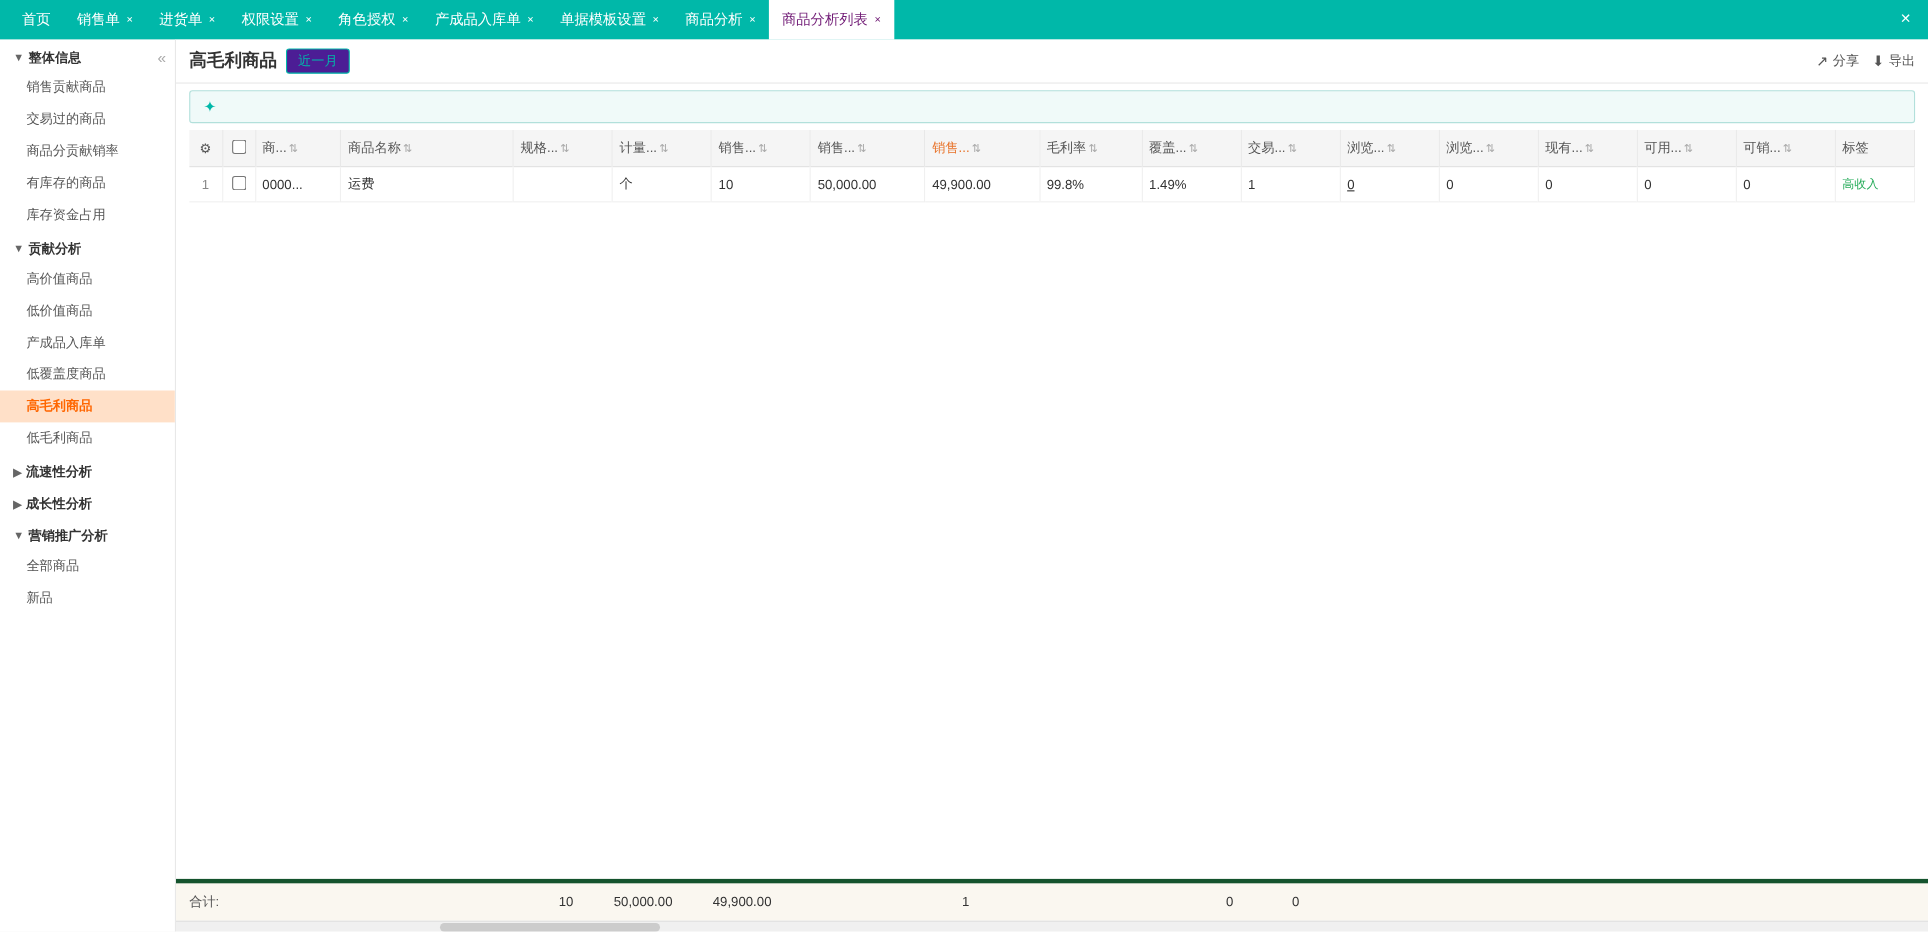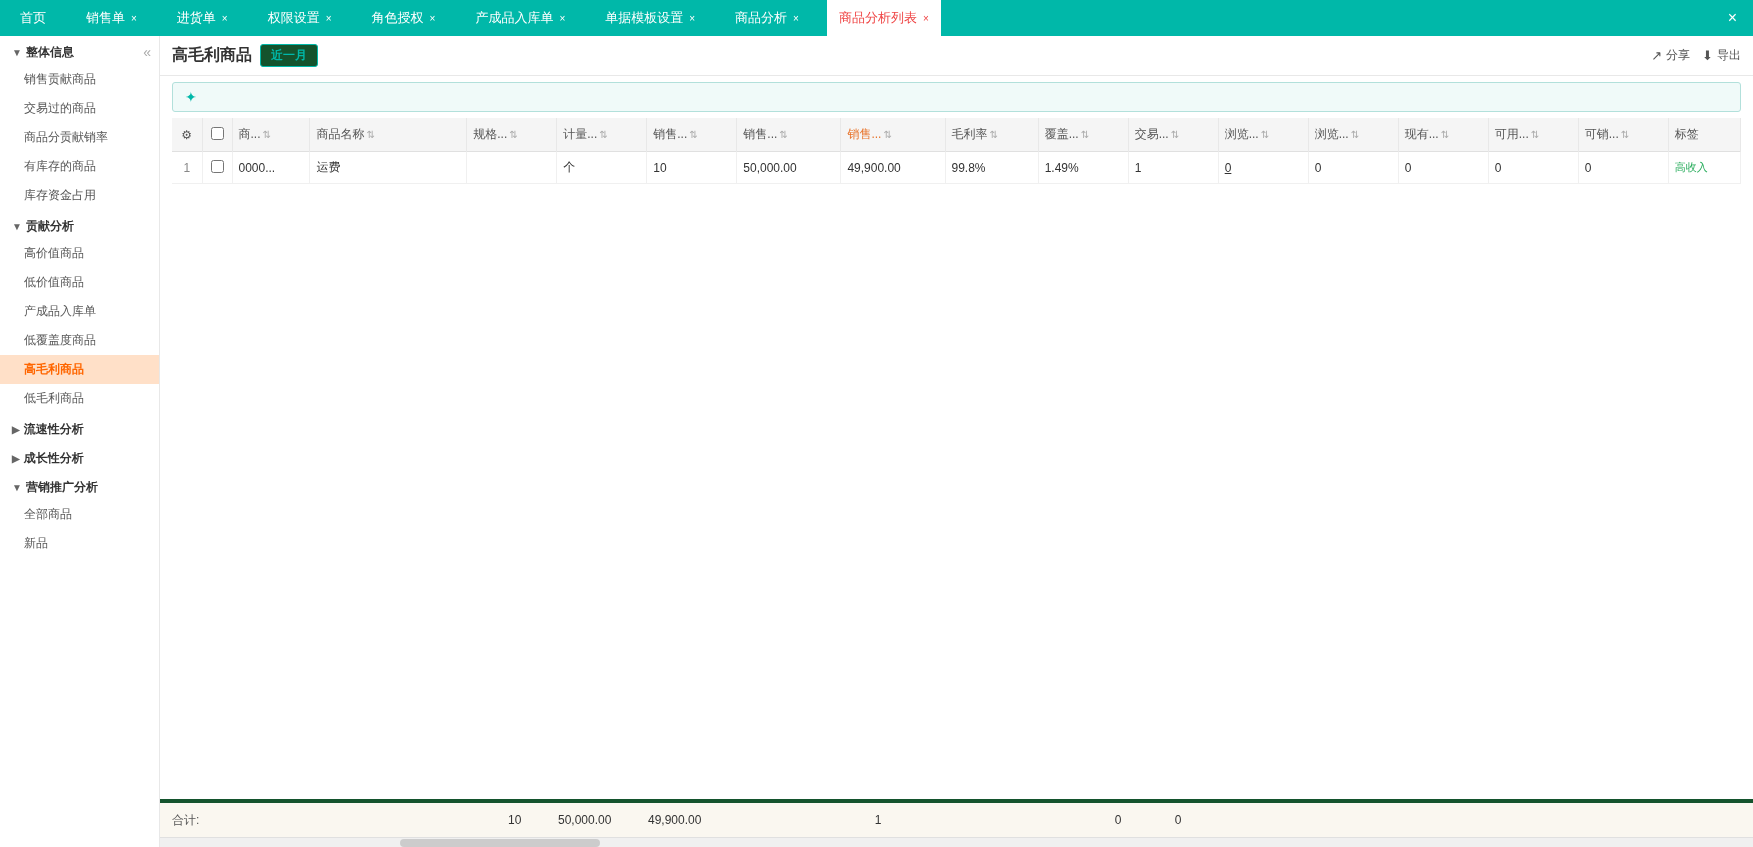--- a/index.html
+++ b/index.html
@@ -5,34 +5,34 @@
     * { margin: 0; padding: 0; box-sizing: border-box; }
     body { font-family: 'Microsoft YaHei', sans-serif; font-size: 12px; background: #f5f5f5; overflow: hidden; width: 1753px; height: 847px; }
 
     
     .top-nav {
       display: flex;
       align-items: center;
       background: #00b8a9;
       height: 36px;
       padding: 0 8px;
-      gap: 16px;
+      gap: 0;
     }
     .nav-tab {
       display: flex;
       align-items: center;
       padding: 0 12px;
       height: 36px;
       color: #fff;
       font-size: 13px;
       cursor: pointer;
       white-space: nowrap;
       gap: 4px;
     }
-    .nav-tab.active { background: #fff; color: #ef4444; }
+    .nav-tab.active { background: #fff; color: #701a75; }
     .nav-tab .close-icon { font-size: 10px; cursor: pointer; margin-left: 2px; }
     .nav-spacer { flex: 1; }
     .nav-close-btn {
       color: #fff;
       cursor: pointer;
       font-size: 16px;
       padding: 0 8px;
     }
 
     
@@ -98,28 +98,27 @@
       gap: 8px;
       border-bottom: 1px solid #e8e8e8;
       background: #fff;
     }
     .content-title {
       font-size: 16px;
       font-weight: bold;
       color: #333;
     }
     .filter-btn {
-      background: #14532d;
+      background: #4c1d95;
       color: #00b8a9;
       border: 1px solid #00b8a9;
       padding: 2px 10px;
       border-radius: 3px;
       cursor: pointer;
       font-size: 12px;
-      font-weight: bold;
     }
     .search-box {
       display: flex;
       align-items: center;
       border: 1px solid #ddd;
       border-radius: 3px;
       padding: 2px 8px;
       gap: 4px;
       flex: 1;
       max-width: 300px;

